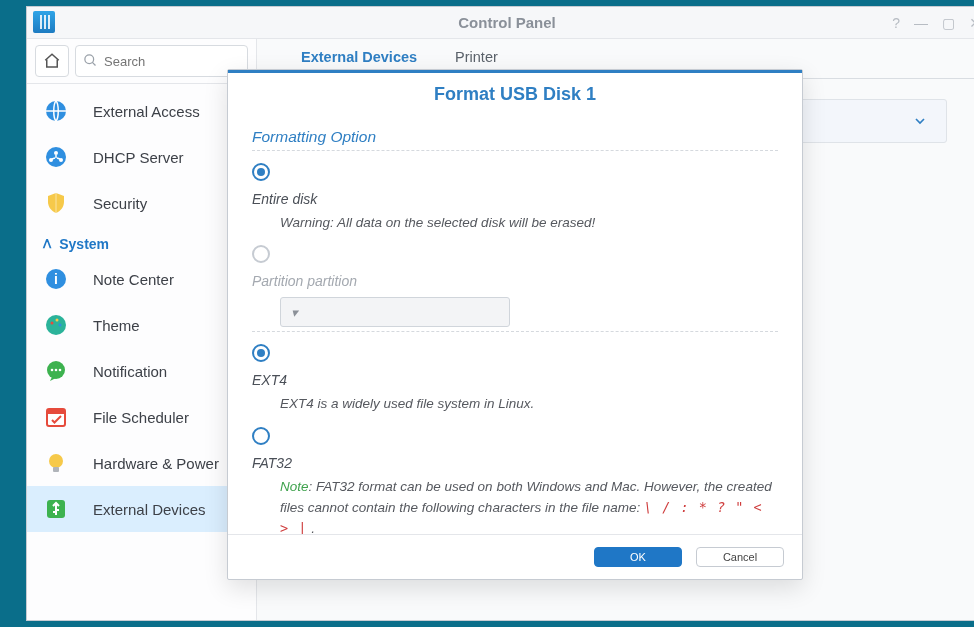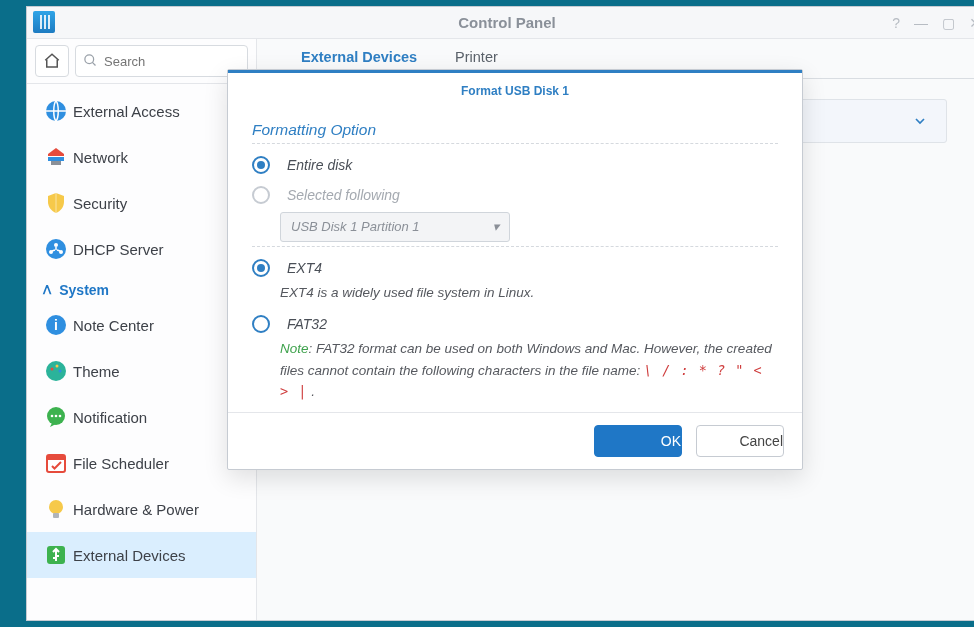--- a/index.html
+++ b/index.html
@@ -13,48 +13,48 @@
     .win-controls { position: absolute; right: 6px; top: 0; height: 32px; display: flex; align-items: center; gap: 14px; color: #b7bcc3; }
     .win-controls span { cursor: pointer; font-size: 14px; }
     .content { display: flex; height: calc(100% - 32px); }
     .sidebar { width: 230px; background: #fdfdfe; border-right: 1px solid #e4e6ea; display: flex; flex-direction: column; }
     .search-row { display:flex; align-items:center; gap:6px; padding:6px 8px; border-bottom: 1px solid #e4e6ea;}
     .home-btn { width: 34px; height: 32px; border: 1px solid #d7dbe0; border-radius: 4px; display:flex; align-items:center; justify-content:center; background:#fff; cursor:pointer; color:#666;}
     .search-wrap { flex:1; position: relative; }
     .search-wrap input { width:100%; height:32px; border:1px solid #d7dbe0; border-radius:4px; padding:0 10px 0 28px; font-size:13px; color:#555; }
     .search-wrap .mag { position:absolute; left:8px; top:8px; color:#9aa1a9; }
     .nav { flex:1; overflow:auto; padding-top: 4px; }
-    .nav-item { display:flex; align-items:center; gap:4px; height: 46px; padding: 0 16px; cursor:pointer; font-size: 15px; color:#3d4148; }
+    .nav-item { display:flex; align-items:center; gap:24px; height: 46px; padding: 0 16px; cursor:pointer; font-size: 15px; color:#3d4148; }
     .nav-item.active { background:#daeefe; }
     .nav-item .ic { width: 26px; height:26px; display:flex; align-items:center; justify-content:center; }
     .nav-section { display:flex; align-items:center; gap:8px; padding: 10px 16px 4px; color:#1f77c6; font-weight:600; font-size:14px; cursor:pointer;}
     .nav-section .chev { font-size:12px; }
     .main { flex:1; position: relative; background:#f9fafb; }
     .tabs { height: 40px; border-bottom: 1px solid #d9dde2; display:flex; align-items:flex-end; padding-left: 40px; gap: 30px; }
     .tab { padding: 10px 4px 10px; font-size:14.5px; color:#5b626a; cursor:pointer; border-bottom: 3px solid transparent; }
     .tab.active { color:#2f7fc3; font-weight:600; border-bottom-color:#2f7fc3; }
     .device-row { margin: 20px 40px 0; height: 44px; border:1px solid #dfe3e8; border-radius:3px; background:#f3f6fb; display:flex; align-items:center; justify-content:flex-end; padding-right:18px; color:#2f7fc3; cursor:pointer;}
     
     .modal { position:absolute; left: 200px; top: 62px; width: 576px; background:#fff; border:1px solid #c6cbd2; box-shadow: 0 8px 24px rgba(0,0,0,.12); border-radius:2px;}
-    .modal-title { text-align:center; padding:11px 0 9px; color:#2f7fc3; font-weight:600; font-size:12px; border-top: 3px solid #2f7fc3; }
+    .modal-title { text-align:center; padding:11px 0 9px; color:#2f7fc3; font-weight:600; font-size:18px; border-top: 3px solid #2f7fc3; }
     .modal-body { padding: 4px 24px 10px; max-height: 420px; overflow:auto;font-style:italic; }
     .section-h { color:#2f7fc3; font-size:15.5px; font-weight:500; margin: 10px 0 2px; }
     .dashed { border-bottom: 1px dashed #d5d9de; margin: 4px 0 12px; }
-    .radio-row { display:flex; align-items:center; gap:17px; margin: 6px 0; cursor:pointer;}
+    .radio-row { display:flex; align-items:flex-start; gap:10px; margin: 6px 0; cursor:pointer;flex-direction:column;}
     .radio { width:18px; height:18px; border:2px solid #2f7fc3; border-radius:50%; position:relative; flex-shrink:0;}
     .radio.checked::after{ content:""; position:absolute; inset:3px; background:#2f7fc3; border-radius:50%; }
     .radio.disabled { border-color:#c6cbd2; }
     .radio-label { font-size:14px; color:#4a4f57; }
     .radio-label.disabled { color:#a4a9b0; }
     .indent { margin-left: 28px; font-size:13.5px; color:#56595f; line-height:1.5; }
     .dropdown { width: 230px; height:30px; border:1px solid #d0d5db; border-radius:3px; background:#f3f4f6; display:flex; align-items:center; justify-content:space-between; padding:0 10px; font-size:13px; color:#8b9098; cursor:default; margin-top:8px;}
     .note-green { color:#3fa24d; }
     .fname-red { color:#cf3d3d; font-family: monospace; letter-spacing:1px;}
     .modal-footer { border-top:1px solid #e4e6ea; padding: 12px 18px; display:flex; justify-content:flex-end; gap:14px; }
-    .btn { min-width: 88px; height:32px; border-radius:4px; border:1px solid #c6cbd2; background:#fff; cursor:pointer; font-size:14px; color:#444;text-align:right; }
+    .btn { min-width: 88px; height:20px; border-radius:4px; border:1px solid #c6cbd2; background:#fff; cursor:pointer; font-size:11px; color:#444; }
     .btn.primary { background:#1f77c6; border-color:#1f77c6; color:#fff; }
     svg { display:block; }
   </style>
 </head>
 <body>
 
 <div class="window">
   <div class="titlebar">
     <div class="app-icon"></div>
     <div class="title">Control Panel</div>
@@ -90,47 +90,37 @@
               <svg width="24" height="24" viewBox="0 0 24 24">
                 <circle cx="12" cy="12" r="10" fill="#2f8fe0"></circle>
                 <path d="M2 12h20M12 2c3 3 3 17 0 20M12 2c-3 3-3 17 0 20" stroke="#fff" stroke-width="1.5" fill="none"></path>
               </svg>
             </span>
           <span>External Access</span>
         </div>
         <div class="nav-item">
           <span class="ic">
               <svg width="24" height="24" viewBox="0 0 24 24">
-                <path d="M12 3l8 6v2H4V9z" fill="#e64b3c"></path>
-                <rect x="4" y="12" width="16" height="4" fill="#2f8fe0"></rect>
-                <rect x="7" y="16" width="10" height="4" fill="#8b9098"></rect>
-              </svg>
-            </span>
-          <span>Network</span>
-        </div>
-        <div class="nav-item">
-          <span class="ic">
-              <svg width="24" height="24" viewBox="0 0 24 24">
-                <path d="M12 2l8 3v6c0 5-3.5 9-8 11-4.5-2-8-6-8-11V5z" fill="#f6c94a"></path>
-                <path d="M12 2v20" stroke="#fff" stroke-width=".5"></path>
-              </svg>
-            </span>
-          <span>Security</span>
-        </div>
-        <div class="nav-item">
-          <span class="ic">
-              <svg width="24" height="24" viewBox="0 0 24 24">
                 <circle cx="12" cy="12" r="10" fill="#2f8fe0"></circle>
                 <circle cx="12" cy="8" r="2" fill="#fff"></circle>
                 <circle cx="7" cy="15" r="2" fill="#fff"></circle>
                 <circle cx="17" cy="15" r="2" fill="#fff"></circle>
                 <path d="M12 10v3M11 13l-3 1M13 13l3 1" stroke="#fff" stroke-width="1.5"></path>
               </svg>
             </span>
           <span>DHCP Server</span>
+        </div>
+        <div class="nav-item">
+          <span class="ic">
+              <svg width="24" height="24" viewBox="0 0 24 24">
+                <path d="M12 2l8 3v6c0 5-3.5 9-8 11-4.5-2-8-6-8-11V5z" fill="#f6c94a"></path>
+                <path d="M12 2v20" stroke="#fff" stroke-width=".5"></path>
+              </svg>
+            </span>
+          <span>Security</span>
         </div>
         <div class="nav-section">
           <span class="chev">ᐱ</span>
           <span>System</span>
         </div>
         <div class="nav-item">
           <span class="ic">
               <svg width="24" height="24" viewBox="0 0 24 24">
                 <circle cx="12" cy="12" r="10" fill="#2f8fe0"></circle>
                 <text x="12" y="17" text-anchor="middle" fill="#fff" font-size="14" font-weight="bold">i</text>
@@ -210,28 +200,28 @@
   <div class="modal">
     <div class="modal-title">Format USB Disk 1</div>
     <div class="modal-body">
       <div class="section-h">Formatting Option</div>
       <div class="dashed"></div>
 
       <div class="radio-row">
         <span class="radio checked"></span>
         <span class="radio-label">Entire disk</span>
       </div>
+      <div class="indent">Warning: All data on the selected disk will be erased!</div>
 
       <div class="radio-row" style="margin-top:12px">
         <span class="radio disabled"></span>
-        <span class="radio-label disabled">Selected following</span>
+        <span class="radio-label disabled">Partition partition</span>
       </div>
       <div class="indent">
         <div class="dropdown">
-          <span>USB Disk 1 Partition 1</span>
           <span>▾</span>
         </div>
       </div>
 
       <div class="dashed"></div>
 
       <div class="radio-row">
         <span class="radio checked"></span>
         <span class="radio-label">EXT4</span>
       </div>

